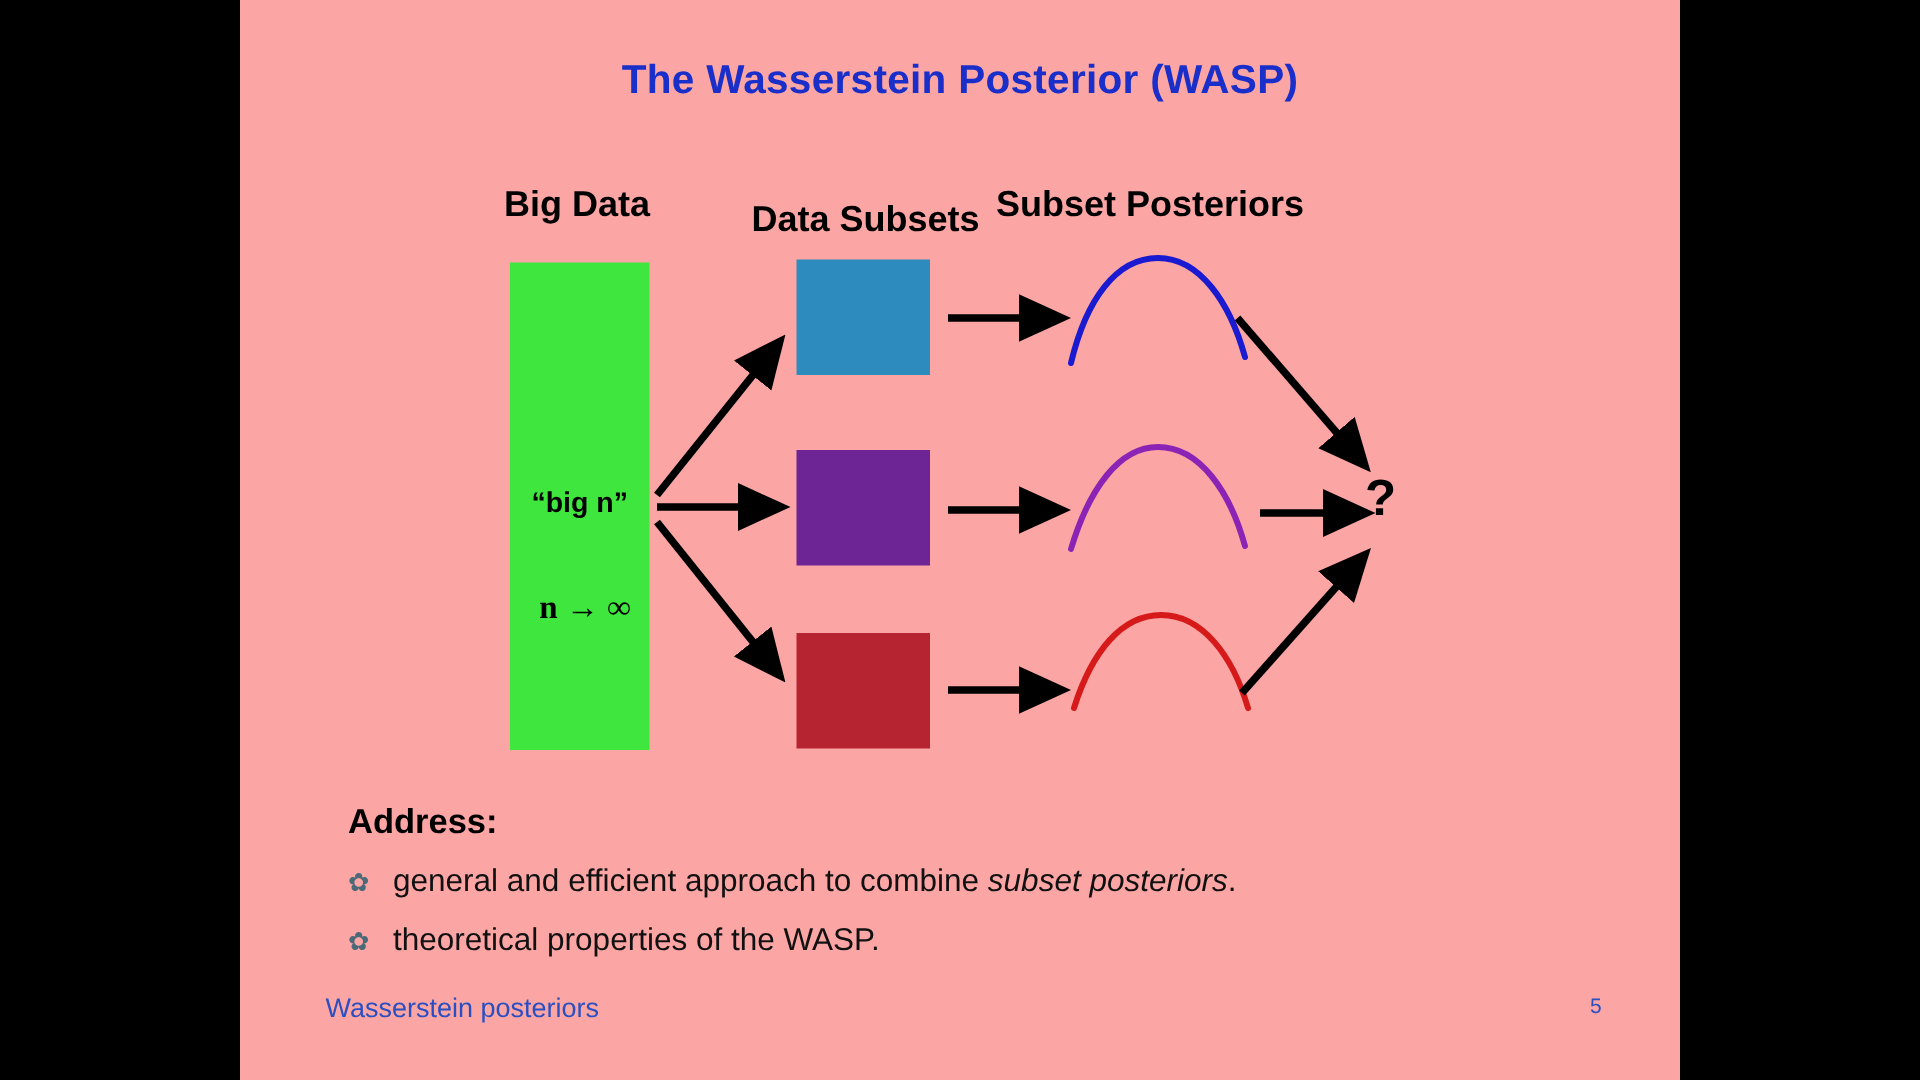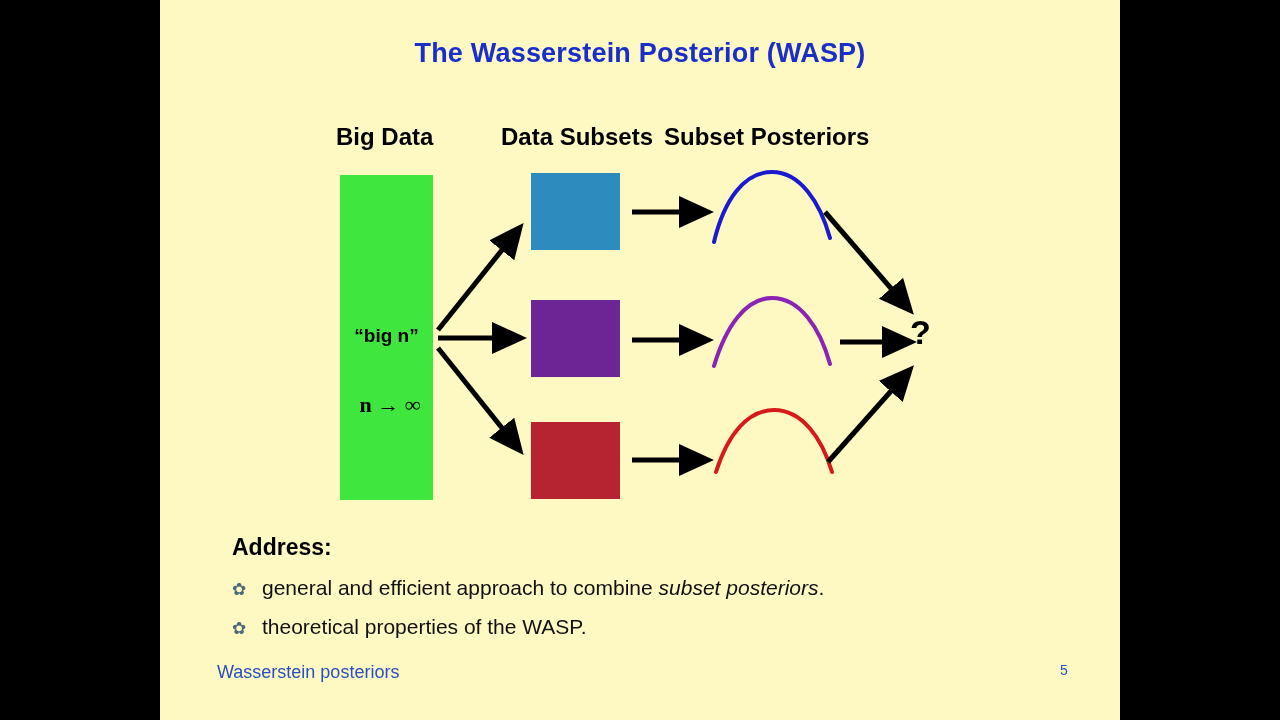--- a/index.html
+++ b/index.html
@@ -15,21 +15,21 @@
     width: 1280px;
     height: 720px;
     background: #000000;
   }
   .slide {
     position: absolute;
     left: 160px;
     top: 0px;
     width: 960px;
     height: 720px;
-    background: #fef9c3;
+    background: #fca5a5;
   }
   .title {
     position: absolute;
     left: 0;
     top: 38px;
     width: 960px;
     text-align: center;
     font-family: "Liberation Sans", sans-serif;
     font-weight: bold;
     font-size: 27px;
@@ -38,21 +38,21 @@
   }
   .col-head {
     position: absolute;
     font-family: "Liberation Sans", sans-serif;
     font-weight: bold;
     font-size: 24px;
     color: #000000;
     white-space: nowrap;
   }
   .head-bigdata { left: 176px; top: 123px; }
-  .head-subsets { left: 341px; top: 123px; text-align: center; }
+  .head-subsets { left: 341px; top: 133px; text-align: center; }
   .head-posteriors { left: 504px; top: 123px; }
 
   .bigdata-bar {
     position: absolute;
     left: 180px;
     top: 175px;
     width: 93px;
     height: 325px;
     background: #3ee63e;
   }

